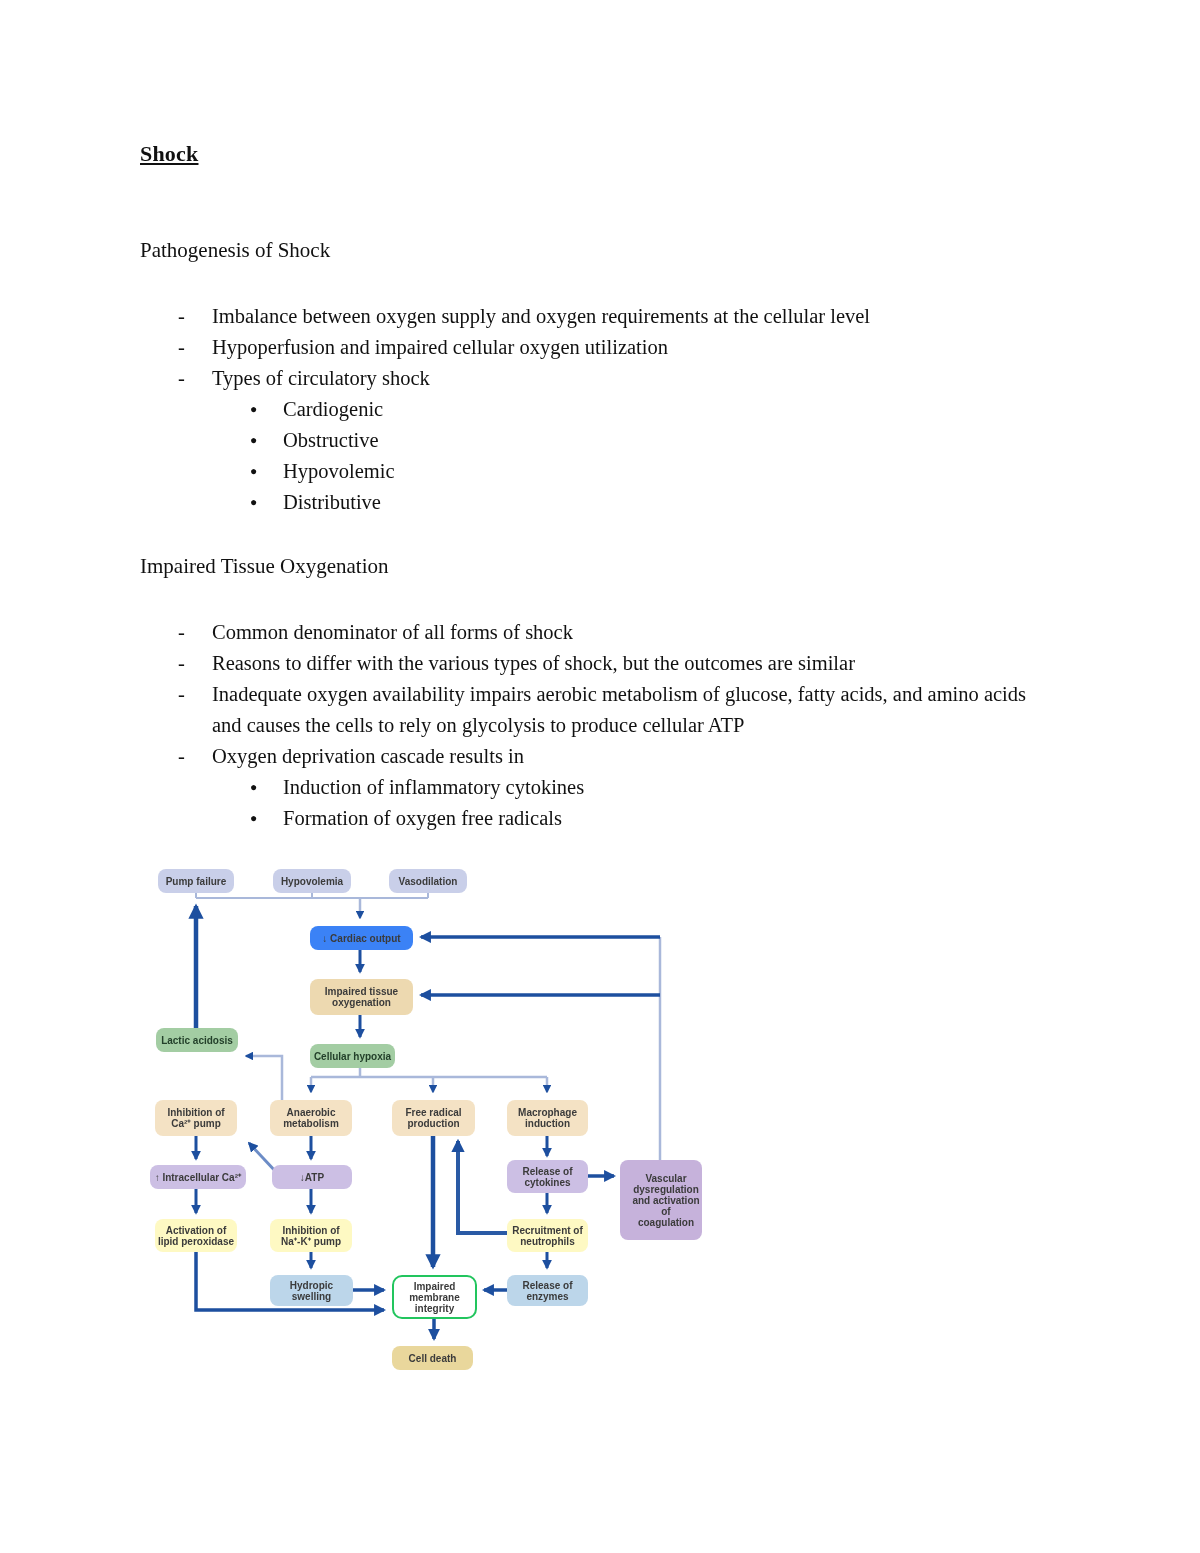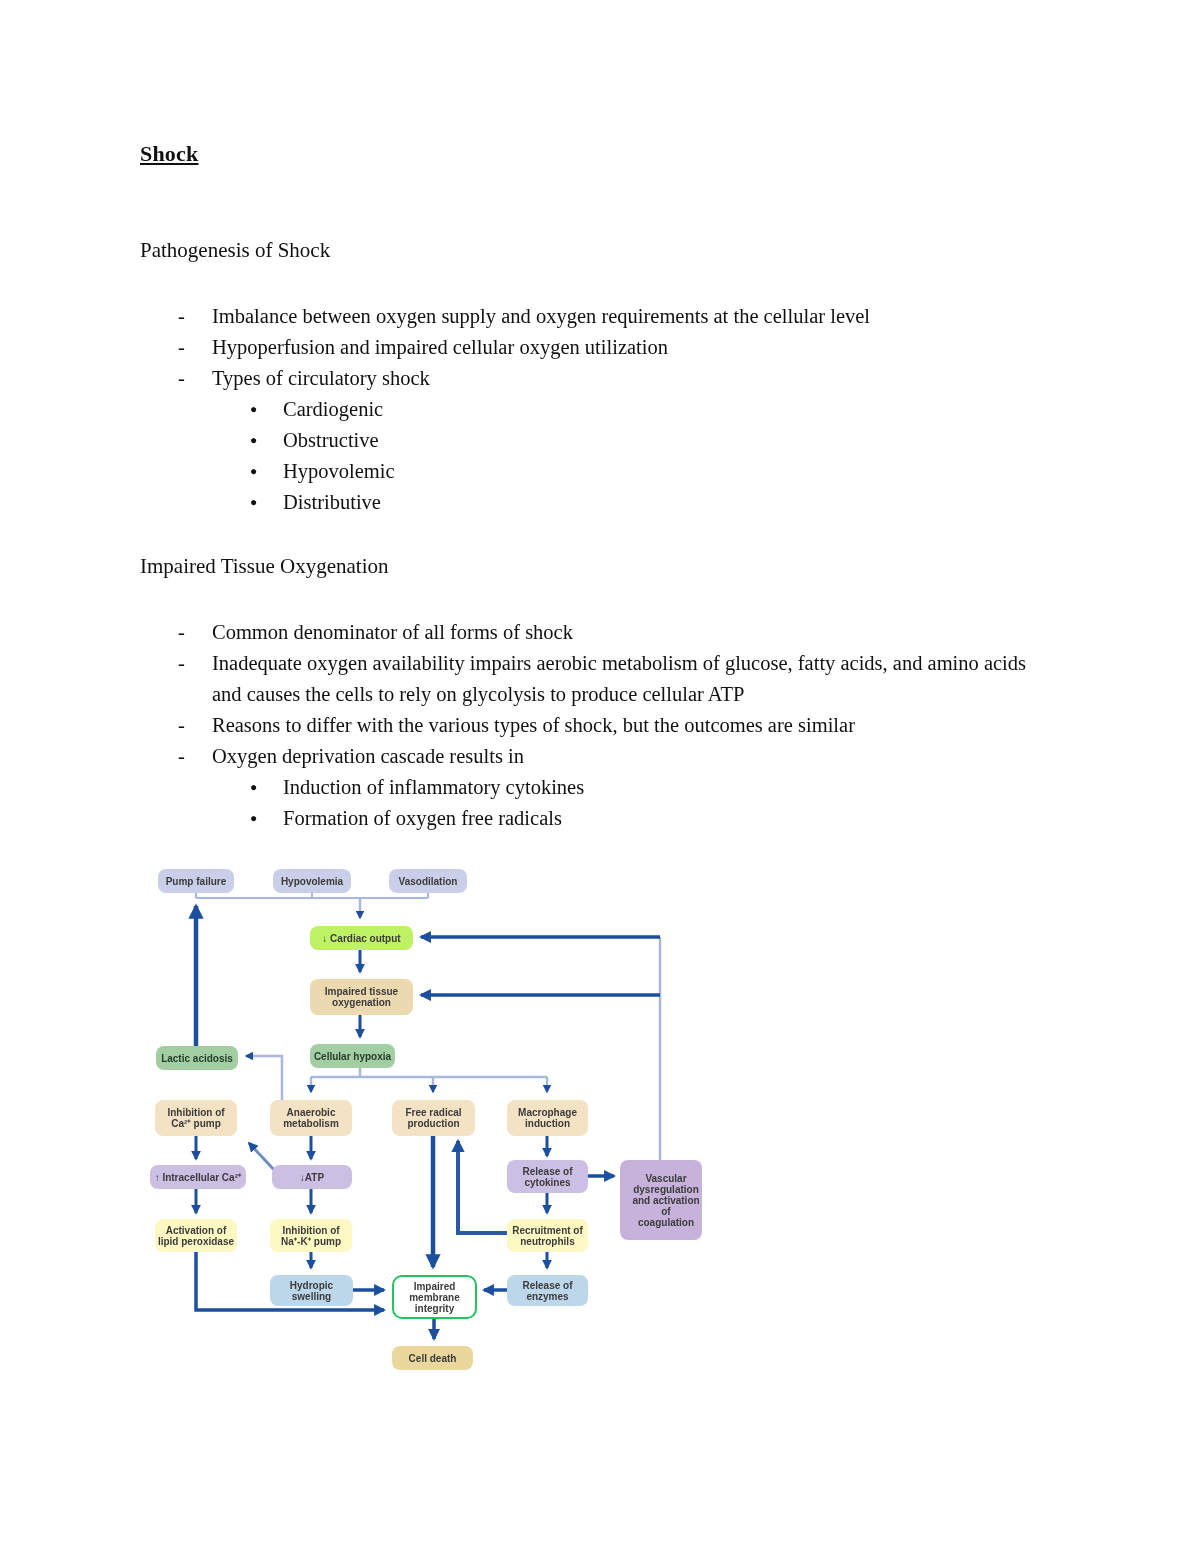--- a/index.html
+++ b/index.html
@@ -30,21 +30,21 @@
     font-family:"Liberation Sans", sans-serif;}
   .diagram svg{position:absolute;left:0;top:0;}
   .node{
     position:absolute;box-sizing:border-box;
     display:flex;align-items:center;justify-content:center;text-align:center;
     border-radius:8px;font-size:10px;line-height:11px;color:#3b3b3b;
     padding:1px 2px;
     font-weight:bold;
   }
   .c-peri{background:#c9cfe9;}
-  .c-pink{background:#bef264;}
+  .c-pink{background:#3b82f6;}
   .c-tan{background:#edd9b0;}
   .c-green{background:#a3cda3;color:#23402a;}
   .c-wheat{background:#f4e2c4;}
   .c-purple{background:#ccbfe4;}
   .c-purple2{background:#c6b2db;}
   .c-peach{background:#fef9c3;}
   .c-blue{background:#bcd6ea;}
   .c-white{background:#ffffff;border:2px solid #22c55e;border-radius:10px;}
   .c-khaki{background:#e9d79c;}
 </style>
@@ -63,22 +63,22 @@
       <li class="b1">Types of circulatory shock</li>
       <li class="b2">Cardiogenic</li>
       <li class="b2">Obstructive</li>
       <li class="b2">Hypovolemic</li>
       <li class="b2">Distributive</li>
     </ul>
 
     <h2 class="sec-heading sec2-heading">Impaired Tissue Oxygenation</h2>
     <ul class="blist">
       <li class="b1">Common denominator of all forms of shock</li>
+      <li class="b1">Reasons to differ with the various types of shock, but the outcomes are similar</li>
       <li class="b1">Inadequate oxygen availability impairs aerobic metabolism of glucose, fatty acids, and amino acids and causes the cells to rely on glycolysis to produce cellular ATP</li>
-      <li class="b1">Reasons to differ with the various types of shock, but the outcomes are similar</li>
       <li class="b1">Oxygen deprivation cascade results in</li>
       <li class="b2">Induction of inflammatory cytokines</li>
       <li class="b2">Formation of oxygen free radicals</li>
     </ul>
   </div>
 
   <div class="diagram">
     <svg width="570" height="515" viewBox="0 0 570 515">
       <defs>
         <marker id="ah" viewBox="0 0 6 6" refX="5" refY="3" markerWidth="3.4" markerHeight="3.4" orient="auto-start-reverse" markerUnits="strokeWidth">
@@ -126,21 +126,21 @@
 
       <line x1="284" y1="457" x2="284" y2="477" stroke="#1d4f9f" stroke-width="3.5" marker-end="url(#ah)"></line>
     </svg>
 
     <div class="node c-peri" style="left:8px;top:7px;width:76px;height:24px;">Pump failure</div>
     <div class="node c-peri" style="left:123px;top:7px;width:78px;height:24px;">Hypovolemia</div>
     <div class="node c-peri" style="left:239px;top:7px;width:78px;height:24px;">Vasodilation</div>
     <div class="node c-pink" style="left:160px;top:64px;width:103px;height:24px;">↓ Cardiac output</div>
     <div class="node c-tan" style="left:160px;top:117px;width:103px;height:36px;">Impaired tissue oxygenation</div>
     <div class="node c-green" style="left:160px;top:182px;width:85px;height:24px;">Cellular hypoxia</div>
-    <div class="node c-green" style="left:6px;top:184px;width:82px;height:24px;">Lactic acidosis</div>
+    <div class="node c-green" style="left:6px;top:166px;width:82px;height:24px;">Lactic acidosis</div>
     <div class="node c-wheat" style="left:5px;top:238px;width:82px;height:36px;">Inhibition of Ca²⁺ pump</div>
     <div class="node c-wheat" style="left:120px;top:238px;width:82px;height:36px;">Anaerobic metabolism</div>
     <div class="node c-wheat" style="left:242px;top:238px;width:83px;height:36px;">Free radical production</div>
     <div class="node c-wheat" style="left:357px;top:238px;width:81px;height:36px;">Macrophage induction</div>
     <div class="node c-purple" style="left:0px;top:303px;width:96px;height:24px;">↑ Intracellular Ca²⁺</div>
     <div class="node c-purple" style="left:122px;top:303px;width:80px;height:24px;">↓ATP</div>
     <div class="node c-purple" style="left:357px;top:298px;width:81px;height:33px;">Release of cytokines</div>
     <div class="node c-purple2" style="left:470px;top:298px;width:82px;height:80px;padding-left:12px;">Vascular dysregulation and activation of coagulation</div>
     <div class="node c-peach" style="left:5px;top:357px;width:82px;height:33px;">Activation of lipid peroxidase</div>
     <div class="node c-peach" style="left:120px;top:357px;width:82px;height:33px;">Inhibition of Na⁺-K⁺ pump</div>

